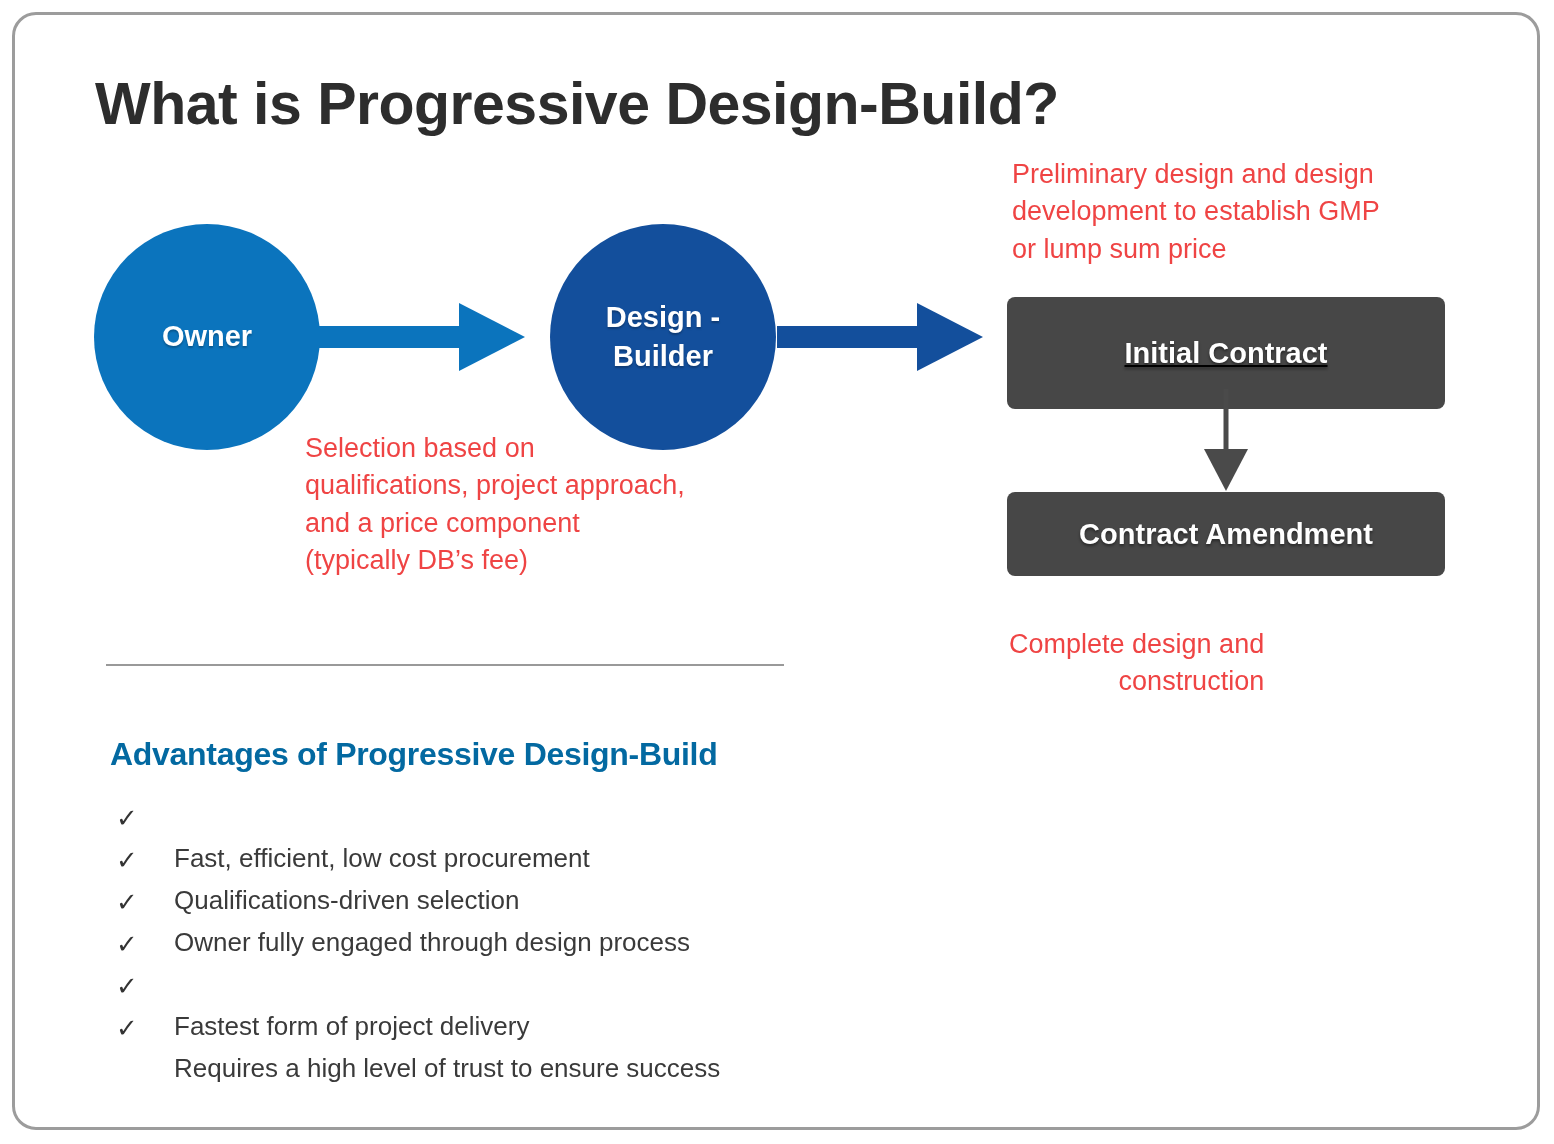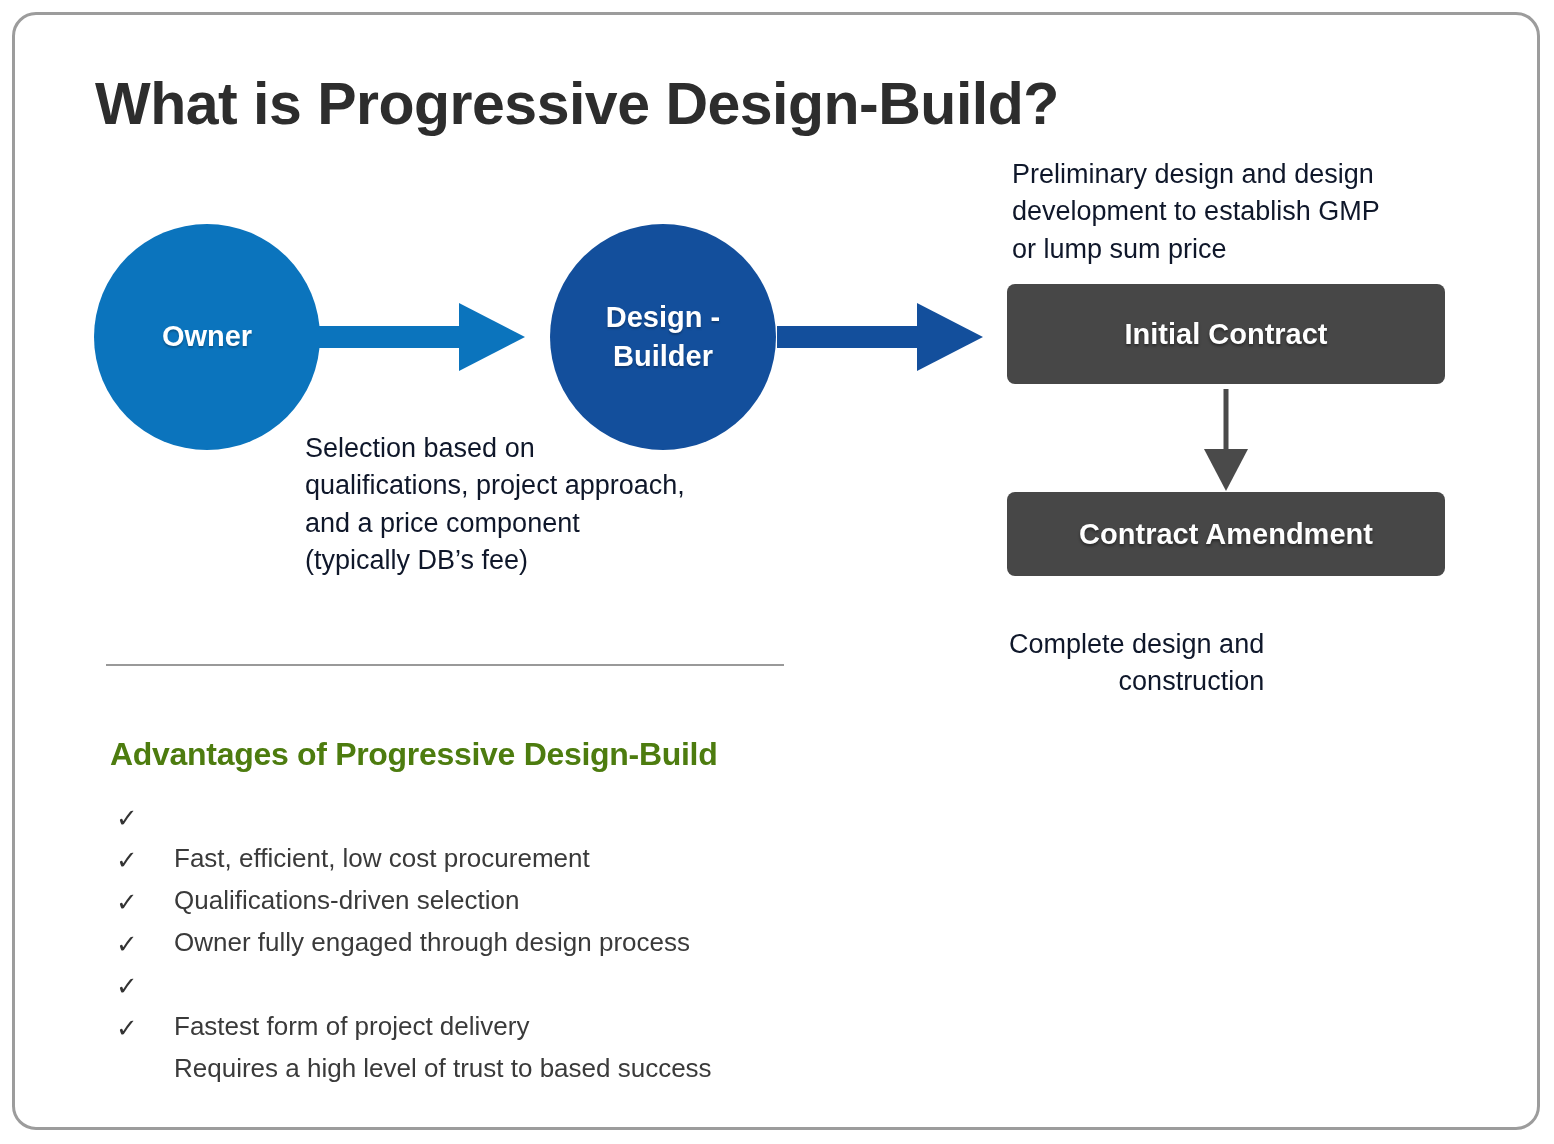--- a/index.html
+++ b/index.html
@@ -32,32 +32,32 @@
   .harrow .shaft { position:absolute; left:0; right:60px; top:23px; height:22px; }
   .harrow .head {
     position:absolute; right:0; top:0; width:0; height:0;
     border-top:34px solid transparent; border-bottom:34px solid transparent;
   }
   .harrow.a1 .shaft { background:#0b74bd; }
   .harrow.a1 .head  { border-left:66px solid #0b74bd; }
   .harrow.a2 .shaft { background:#134f9c; }
   .harrow.a2 .head  { border-left:66px solid #134f9c; }
   .note {
-    position:absolute; font-size:27px; line-height:1.38; color:#0f172a;
+    position:absolute; font-size:27px; line-height:1.38; color:#ef4444;
     white-space:pre-line;
   }
   .note.preliminary { left:1012px; top:156px; }
   .note.selection   { left:305px;  top:430px; }
   .note.complete    { left:1009px; top:626px;text-align:right; }
   .box {
     position:absolute; left:1007px; width:438px; height:84px;
     background:#474747; border-radius:8px;
     display:flex; align-items:center; justify-content:center;
   }
-  .box.initial   { top:284px; height:100px; }
+  .box.initial   { top:297px; height:112px;text-decoration:underline; }
   .box.amendment { top:492px; }
   .box span {
     color:#ffffff; font-size:29px; font-weight:700;
     text-shadow:0 2px 3px rgba(0,0,0,0.45);
   }
   .varrow { position:absolute; left:1204px; top:389px; width:44px; height:102px; }
   .varrow .vline {
     position:absolute; left:50%; transform:translateX(-50%);
     top:0; width:5px; height:62px; background:#4a4a4a;
   }
@@ -65,21 +65,21 @@
     position:absolute; left:0; bottom:0; width:0; height:0;
     border-left:22px solid transparent; border-right:22px solid transparent;
     border-top:42px solid #4a4a4a;
   }
   .divider {
     position:absolute; left:106px; top:664px; width:678px; height:2px;
     background:#999999;
   }
   .adv-heading {
     position:absolute; left:110px; top:736px; margin:0;
-    font-size:32px; font-weight:800; color:#4d7c0f; letter-spacing:-0.3px;
+    font-size:32px; font-weight:800; color:#0369a1; letter-spacing:-0.3px;
   }
   .adv-list {
     position:absolute; left:116px; top:802px; margin:0; padding:0;
     list-style:none;
   }
   .adv-list li {
     display:flex; align-items:flex-start; gap:32px;
     margin:0 0 10px 0; height:32px; line-height:32px;
     font-size:26px; color:#3a3a3a;
   }
@@ -157,16 +157,16 @@
     </li>
     <li>
       <span class="check">✓</span>
     </li>
     <li>
       <span class="check">✓</span>
       <span class="item-text">Fastest form of project delivery</span>
     </li>
     <li>
       <span class="check">✓</span>
-      <span class="item-text">Requires a high level of trust to based success</span>
+      <span class="item-text">Requires a high level of trust to ensure success</span>
     </li>
   </ul>
 </div>
 
 </body></html>

